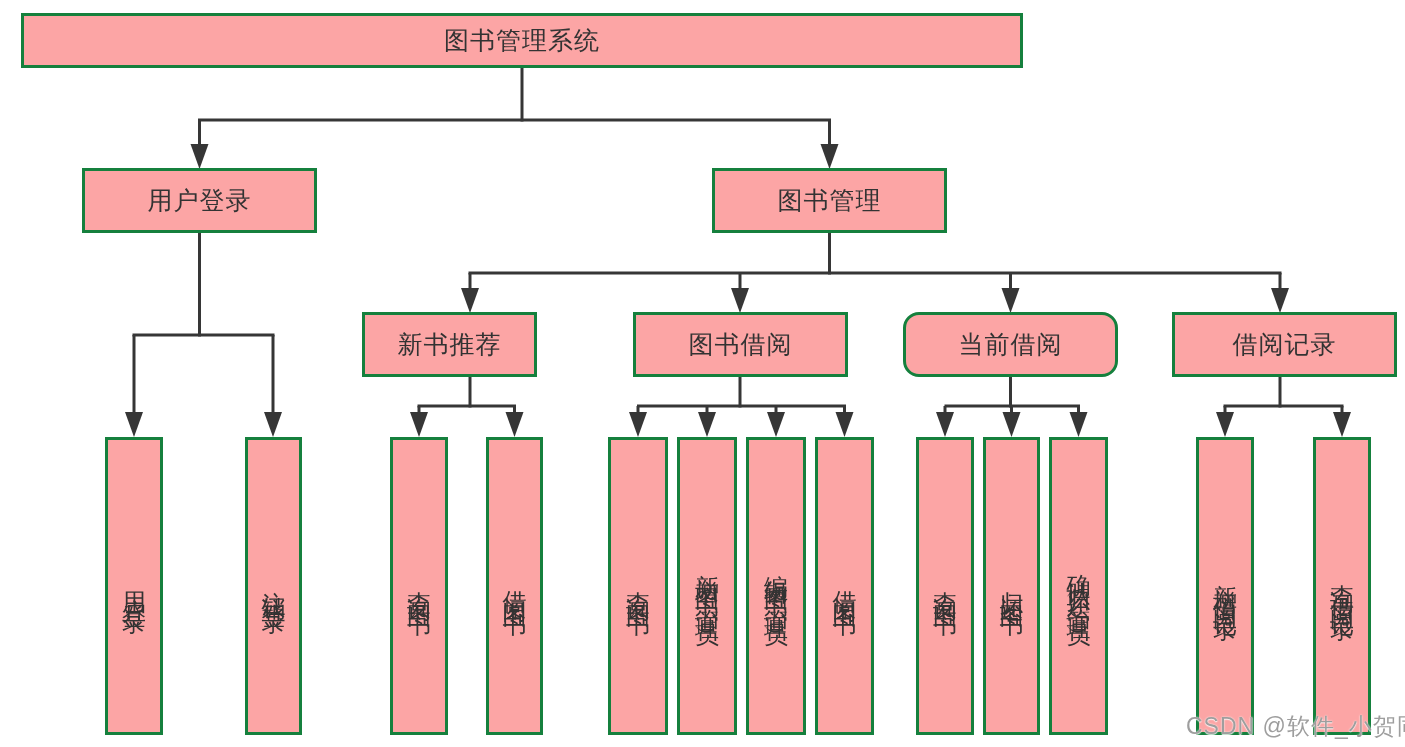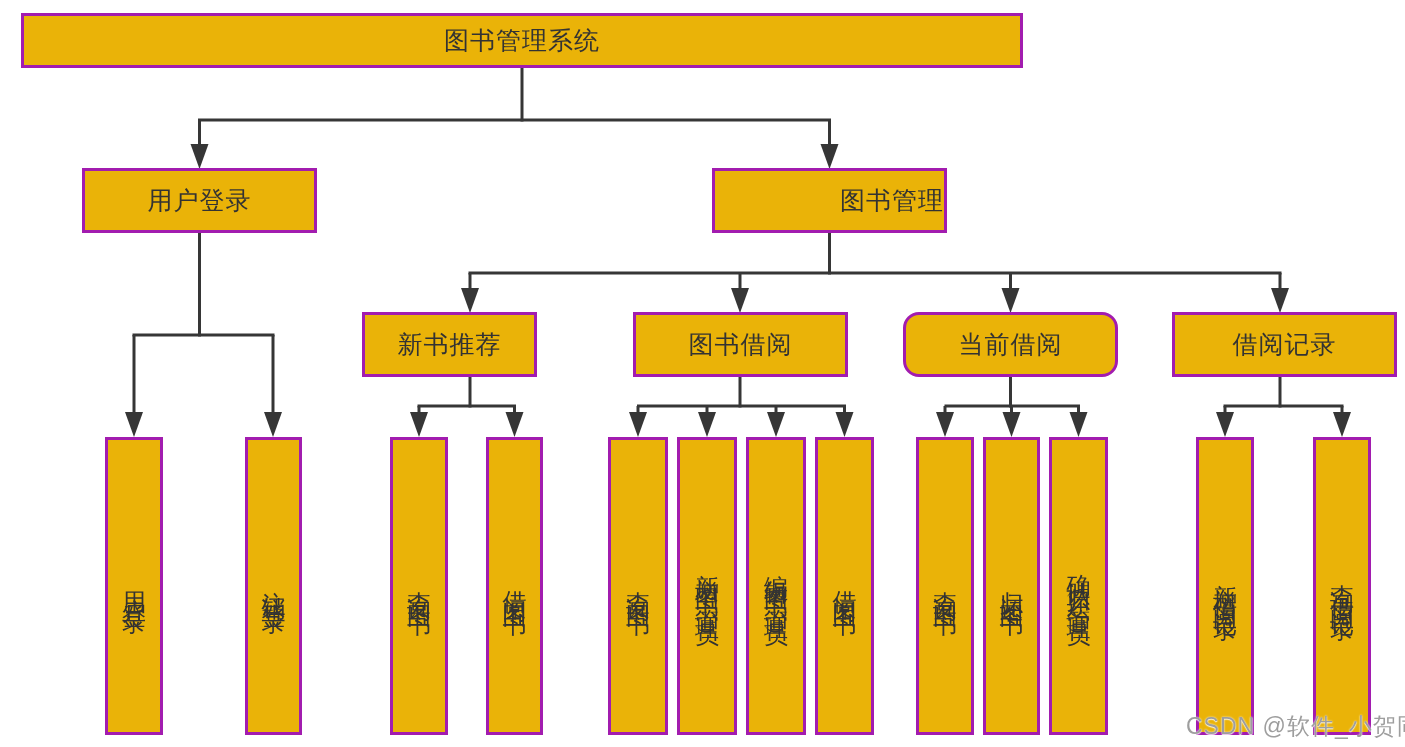--- a/index.html
+++ b/index.html
@@ -12,22 +12,22 @@
     overflow: hidden;
   }
   svg.connectors {
     position: absolute;
     left: 0; top: 0;
     width: 1405px; height: 747px;
     z-index: 1;
   }
   .node {
     position: absolute;
-    background: #eab308;
-    border: 3px solid #a21caf;
+    background: #fca5a5;
+    border: 3px solid #15803d;
     box-sizing: border-box;
     display: flex;
     align-items: center;
     justify-content: center;
     color: #333333;
     z-index: 2;
   }
   .hbox { font-size: 25px; letter-spacing: 1px; white-space: nowrap; }
   .vbox .vtext {
     writing-mode: vertical-rl;
@@ -126,21 +126,21 @@
     </g>
   </svg>
 
   <div class="node hbox" style="left:21px; top:13px; width:1002px; height:55px;">
     <span>图书管理系统</span>
   </div>
 
   <div class="node hbox" style="left:82px; top:168px; width:235px; height:65px;">
     <span>用户登录</span>
   </div>
-  <div class="node hbox" style="left:712px; top:168px; width:235px; height:65px;justify-content:flex-end;">
+  <div class="node hbox" style="left:712px; top:168px; width:235px; height:65px;">
     <span>图书管理</span>
   </div>
 
   <div class="node hbox" style="left:362px; top:312px; width:175px; height:65px;">
     <span>新书推荐</span>
   </div>
   <div class="node hbox" style="left:633px; top:312px; width:215px; height:65px;">
     <span>图书借阅</span>
   </div>
   <div class="node hbox" style="left:903px; top:312px; width:215px; height:65px;border-radius:16px;">

